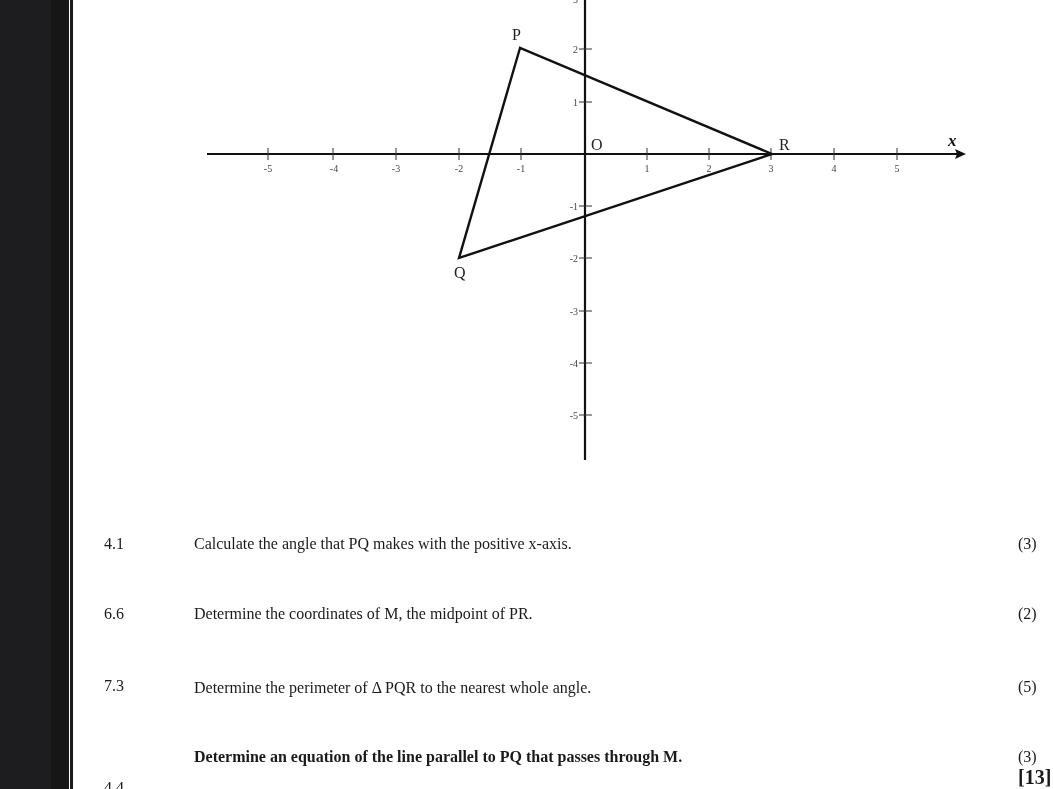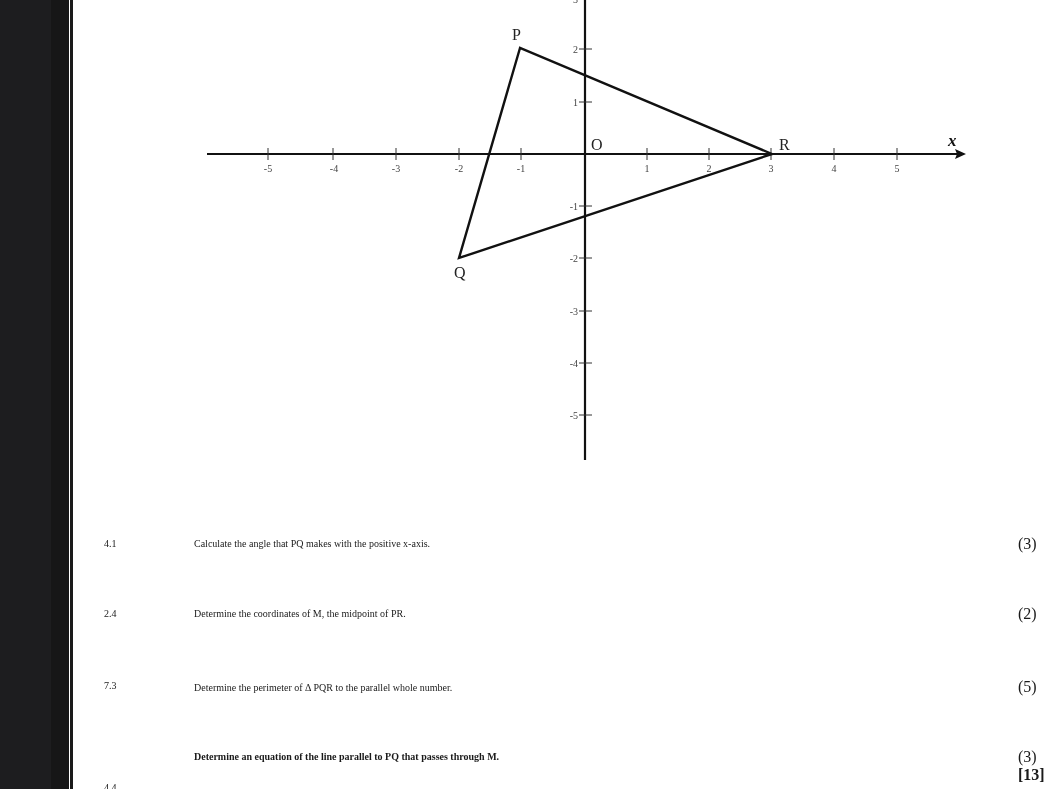--- a/index.html
+++ b/index.html
@@ -1,25 +1,25 @@
 <!DOCTYPE html>
 <html><head>
 <meta charset="utf-8">
 <style>
   html,body{margin:0;padding:0;}
   body{width:1053px;height:789px;position:relative;overflow:hidden;background:#ffffff;font-family:"Liberation Serif","DejaVu Serif",serif;color:#1a1a1a;}
   .dark-band{position:absolute;left:0;top:0;width:51px;height:789px;background:#1d1d1f;}
   .dark-strip{position:absolute;left:51px;top:0;width:18px;height:789px;background:#161617;}
   .margin-line{position:absolute;left:70px;top:0;width:3px;height:789px;background:#1a1a1a;}
   svg.graph{position:absolute;left:0;top:0;}
-  .q{position:absolute;font-size:10px;line-height:18px;white-space:nowrap;}
+  .q{position:absolute;font-size:16px;line-height:18px;white-space:nowrap;}
   .qnum{left:104px;}
   .qtext{left:194px;}
   .marks{position:absolute;left:1018px;font-size:16px;line-height:18px;}
-  .total{position:absolute;left:1018px;font-size:16px;font-weight:bold;}
+  .total{position:absolute;left:1018px;font-size:20px;font-weight:bold;}
 </style>
 </head>
 <body>
 
 <div class="dark-band"></div>
 <div class="dark-strip"></div>
 <div class="margin-line"></div>
 
 <svg class="graph" width="1053" height="500" xmlns="http://www.w3.org/2000/svg">
 
@@ -83,24 +83,24 @@
     <text x="779" y="150">R</text>
     <text x="591" y="150">O</text>
   </g>
   <text x="948" y="146" font-family="Liberation Serif, serif" font-size="17" font-style="italic" font-weight="bold" fill="#111">x</text>
 </svg>
 
 <div class="q qnum" style="top:535px;">4.1</div>
 <div class="q qtext" style="top:535px;">Calculate the angle that  PQ  makes with the positive x-axis.</div>
 <div class="marks" style="top:535px;">(3)</div>
 
-<div class="q qnum" style="top:605px;">2.4</div>
+<div class="q qnum" style="top:605px;">6.6</div>
 <div class="q qtext" style="top:605px;text-align:right;">Determine the coordinates of  M, the midpoint of  PR.</div>
 <div class="marks" style="top:605px;">(2)</div>
 
 <div class="q qnum" style="top:677px;">7.3</div>
-<div class="q qtext" style="top:679px;">Determine the perimeter of  Δ PQR  to the parallel whole number.</div>
+<div class="q qtext" style="top:679px;">Determine the perimeter of  Δ PQR  to the nearest whole angle.</div>
 <div class="marks" style="top:678px;">(5)</div>
 
 <div class="q qnum" style="top:748px;margin-top:31px;">4.4</div>
 <div class="q qtext" style="top:748px;font-weight:bold;">Determine an equation of the line parallel to  PQ  that passes through  M.</div>
 <div class="marks" style="top:748px;">(3)</div>
 <div class="total" style="top:766px;">[13]</div>
 
 </body></html>

